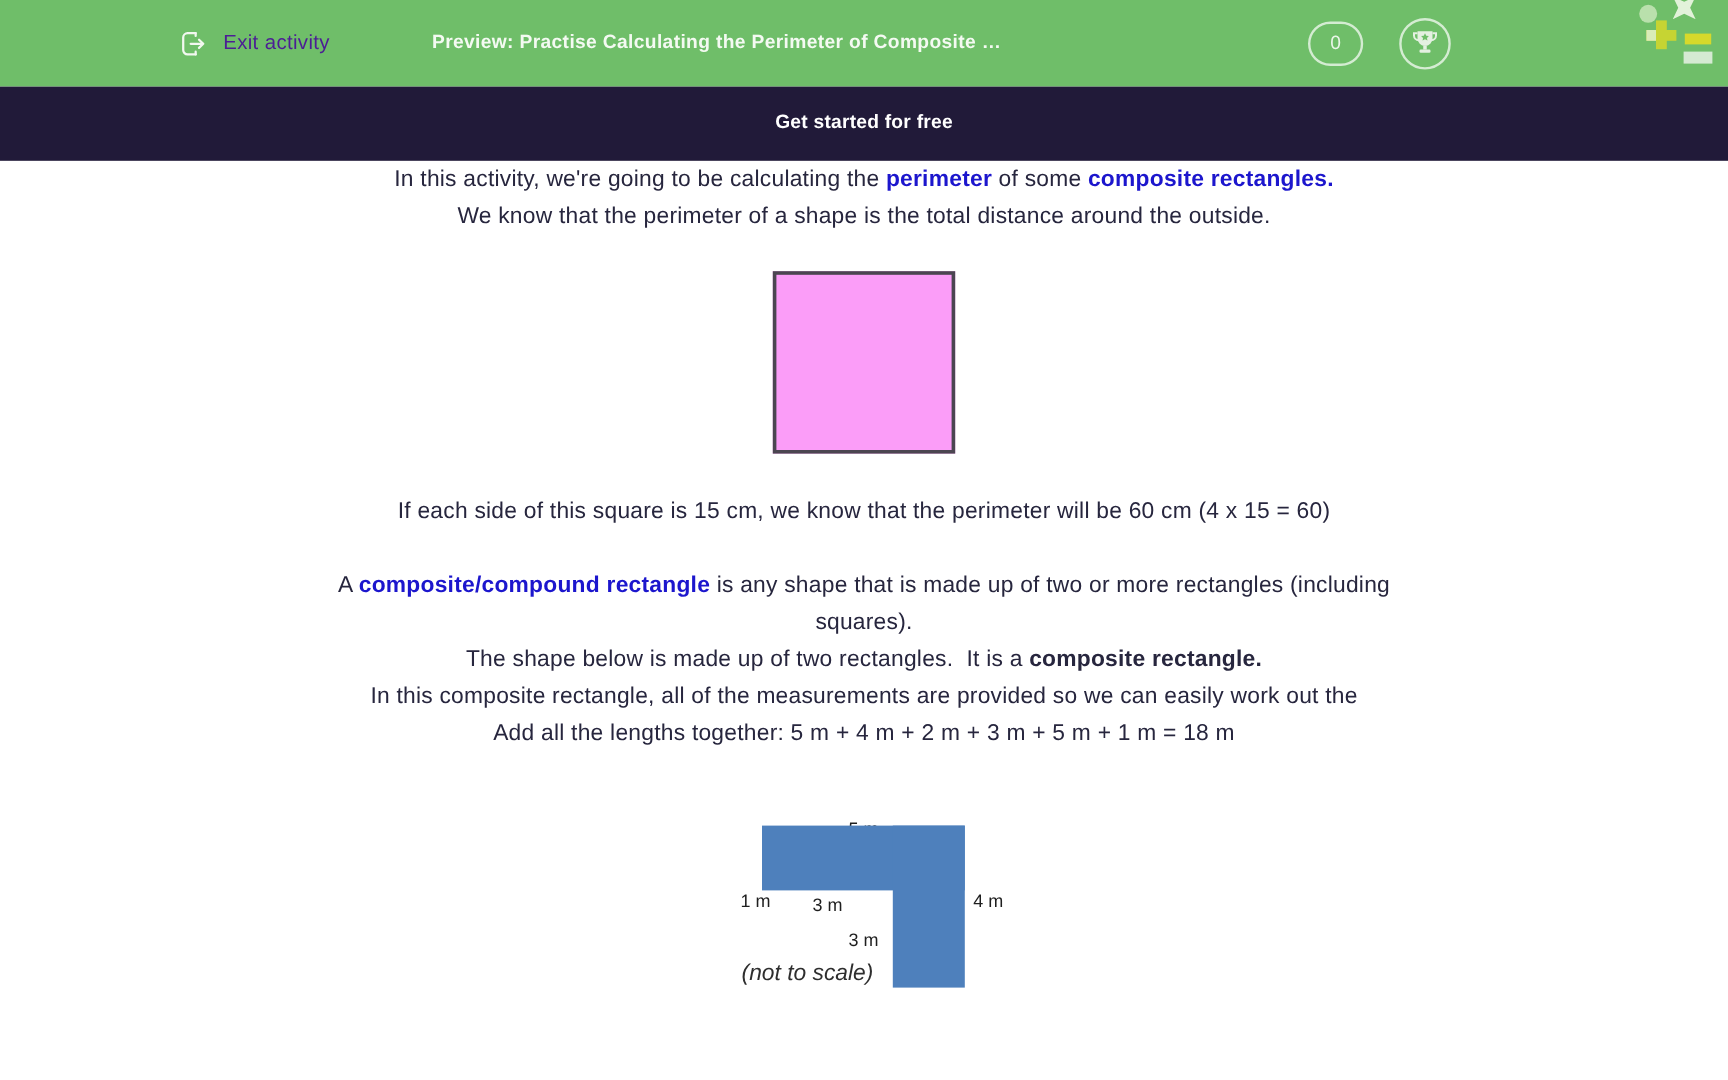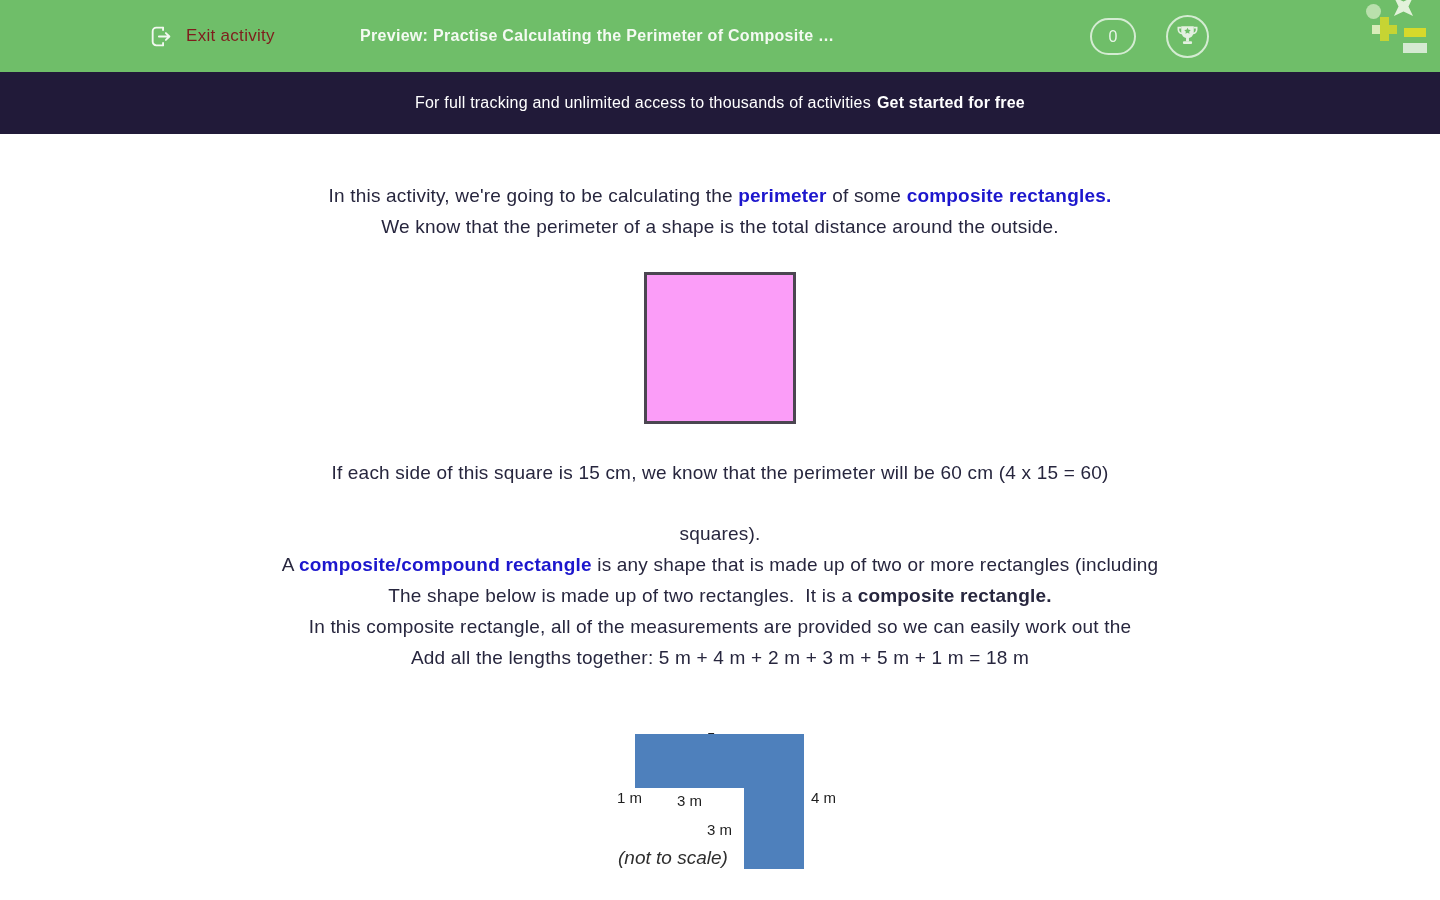--- a/index.html
+++ b/index.html
@@ -2,21 +2,21 @@
 <html style="--header-green: #6fbe69; --banner-bg: #211a39; --ink: #27263e; --accent: #1c16cd; --square-fill: #fb9df8; --square-border: #4b4651; --shape-blue: #4e80bc; --logo-circle: #b9e0ac; --logo-star: #e2f2da; --logo-plus: #c6d433; --logo-eq-top: #d6d92b; --logo-eq-bottom: #d5ead2;"><head>
 <meta charset="utf-8">
 <style>
   * { margin:0; padding:0; box-sizing:border-box; }
   html,body { width:1440px; height:900px; overflow:hidden; background:#ffffff;
     font-family:"Liberation Sans", sans-serif; color:var(--ink,#27263e); }
 
   
   .app-header { position:relative; height:72px; background:var(--header-green,#6fbe69); }
   .exit-btn { position:absolute; left:148px; top:0; height:72px; display:flex; align-items:center;
-    gap:11px; color:#7f1d1d; cursor:pointer; background:none; border:none;
+    gap:11px; color:#4c1d95; cursor:pointer; background:none; border:none;
     font-family:"Liberation Sans", sans-serif; font-size:17px; letter-spacing:.3px; }
   .exit-btn svg { display:block; }
   .app-title { position:absolute; left:360px; top:0; height:72px; line-height:72px;
     color:#f4faf2; font-size:16px; font-weight:700; letter-spacing:.3px; white-space:nowrap; }
   .score-pill { position:absolute; left:1090px; top:18px; width:46px; height:37px;
     border:2px solid rgba(255,255,255,.7); border-radius:19px; display:flex; align-items:center;
     justify-content:center; color:rgba(255,255,255,.85); font-size:16px; cursor:pointer; background:none;
     font-family:"Liberation Sans", sans-serif; }
   .trophy-btn { position:absolute; left:1166px; top:15px; width:43px; height:43px; border-radius:50%;
     border:2px solid rgba(255,255,255,.7); display:flex; align-items:center; justify-content:center;
@@ -38,21 +38,21 @@
   
   .upgrade-banner { height:62px; background:var(--banner-bg,#211a39); display:flex; align-items:center;
     justify-content:center; gap:6px; color:#ffffff; font-size:16px; letter-spacing:.2px; }
   .upgrade-banner .cta { font-weight:700; cursor:pointer; }
 
   
   .lesson { width:1160px; margin:0 auto; text-align:center; }
   .t-line { font-size:19px; line-height:31px; white-space:pre-wrap; letter-spacing:.2px; }
   .t-line .accent { color:var(--accent,#1c16cd); font-weight:700; }
   .t-line .bold { font-weight:700; }
-  .intro-par { padding-top:46px; }
+  .intro-par { }
   .pink-square { width:152px; height:152px; margin:30px auto 0; background:var(--square-fill,#fb9df8);
     border:3px solid var(--square-border,#4b4651); }
   .square-caption { margin-top:33px; }
   .composite-par { margin-top:30px; }
 
   
   .figure { position:relative; width:240px; height:158px; margin:38px auto 0;
     font-size:15px; color:#1f1f1f; }
   .fig-label { position:absolute; white-space:nowrap; }
   .lbl-top { left:35px; top:18px; width:169px; text-align:center; }
@@ -102,40 +102,39 @@
     <div class="logo-star"></div>
     <div class="logo-plus-v"></div>
     <div class="logo-plus-h"></div>
     <div class="logo-plus-lite"></div>
     <div class="logo-eq-top"></div>
     <div class="logo-eq-bot"></div>
   </div>
 </header>
 
 <div class="upgrade-banner">
-  <span>For full tracking and unlimited access to thousands of activities</span>
   <span class="cta">Get started for free</span>
 </div>
 
 <main class="lesson">
 
   <div class="intro-par">
       <div class="t-line"><span>In this activity, we're going to be calculating the </span><span class="accent">perimeter</span><span> of some </span><span class="accent">composite rectangles.</span></div>
       <div class="t-line"><span>We know that the perimeter of a shape is the total distance around the outside.</span></div>
     </div>
 
   <div class="pink-square"></div>
 
   <div class="square-caption">
       <div class="t-line"><span>If each side of this square is 15 cm, we know that the perimeter will be 60 cm (4 x 15 = 60)</span></div>
     </div>
 
   <div class="composite-par">
+      <div class="t-line"><span>A </span><span class="accent">composite/compound rectangle</span><span> is any shape that is made up of two or more rectangles (including</span></div>
       <div class="t-line"><span>squares).</span></div>
-      <div class="t-line"><span>A </span><span class="accent">composite/compound rectangle</span><span> is any shape that is made up of two or more rectangles (including</span></div>
       <div class="t-line"><span>The shape below is made up of two rectangles.  It is a </span><span class="bold">composite rectangle.</span></div>
       <div class="t-line"><span>In this composite rectangle, all of the measurements are provided so we can easily work out the</span></div>
       <div class="t-line"><span>Add all the lengths together: 5 m + 4 m + 2 m + 3 m + 5 m + 1 m = 18 m</span></div>
     </div>
 
   <div class="figure">
     <span class="fig-label lbl-top">5 m</span>
     <span class="fig-label lbl-left">1 m</span>
     <div class="bar-top"></div>
     <div class="bar-vert"></div>

